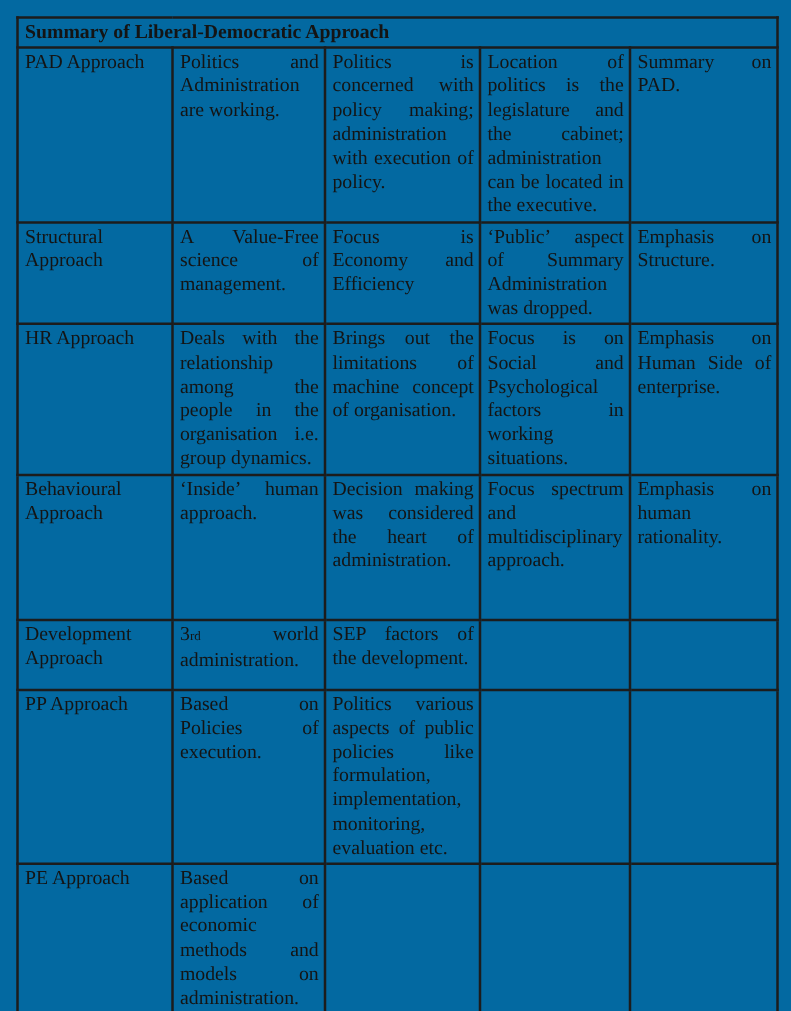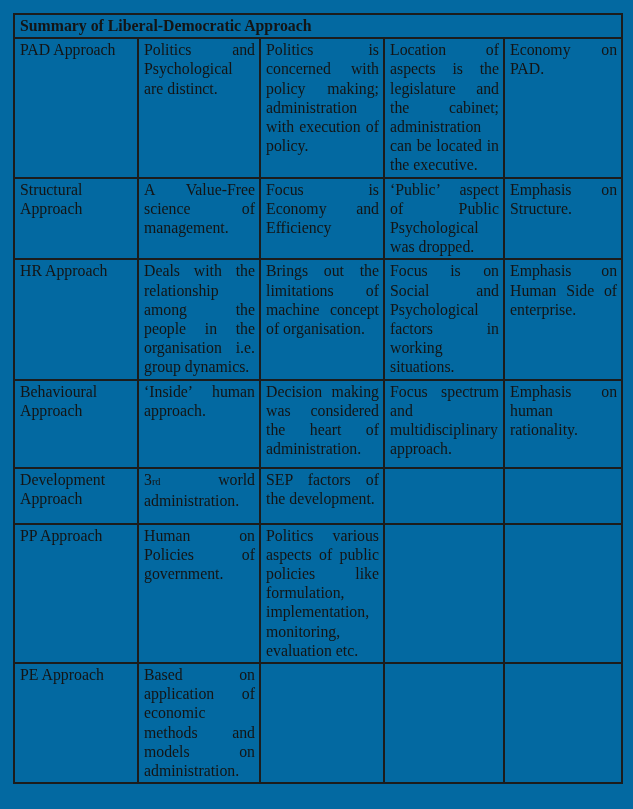--- a/index.html
+++ b/index.html
@@ -47,21 +47,21 @@
     text-align: left;
   }
   .ord {
     font-size: 0.66em;
     font-family: Liberation Serif, serif;
   }
   tr.h-title { height: 21px; }
   tr.h-r1 { height: 134px; }
   tr.h-r2 { height: 79px; }
   tr.h-r3 { height: 95px; }
-  tr.h-r4 { height: 88px; margin-top: 18px; }
+  tr.h-r4 { height: 116px; margin-top: 18px; }
   tr.h-r5 { height: 56px; }
   tr.h-r6 { height: 130px; }
   tr.h-r7 { height: 113px; }
 </style>
 </head>
 <body>
 
 <div class="sheet">
   <table class="summary">
     <colgroup>
@@ -72,31 +72,31 @@
       <col style="width:118px">
     </colgroup>
 
     <tbody>
         <tr class="h-title">
       <td class="title-cell" colspan="5">Summary of Liberal-Democratic Approach</td>
     </tr>
 
     <tr class="h-r1">
       <td class="rowhead">PAD Approach</td>
-      <td>Politics and Psychological are distinct.</td>
+      <td>Politics and Administration are working.</td>
       <td>Politics is concerned with policy making; administration with execution of policy.</td>
-      <td>Location of aspects is the legislature and the cabinet; administration can be located in the executive.</td>
-      <td>Economy on PAD.</td>
+      <td>Location of politics is the legislature and the cabinet; administration can be located in the executive.</td>
+      <td>Summary on PAD.</td>
     </tr>
 
     <tr class="h-r2">
       <td class="rowhead">Structural Approach</td>
       <td>A Value-Free science of management.</td>
       <td>Focus is Economy and Efficiency</td>
-      <td>‘Public’ aspect of Public Psychological was dropped.</td>
+      <td>‘Public’ aspect of Summary Administration was dropped.</td>
       <td>Emphasis on Structure.</td>
     </tr>
 
     <tr class="h-r3">
       <td class="rowhead">HR Approach</td>
       <td>Deals with the relationship among the people in the organisation i.e. group dynamics.</td>
       <td>Brings out the limitations of machine concept of organisation.</td>
       <td>Focus is on Social and Psychological factors in working situations.</td>
       <td>Emphasis on Human Side of enterprise.</td>
     </tr>
@@ -112,21 +112,21 @@
     <tr class="h-r5">
       <td class="rowhead">Development Approach</td>
       <td><span>3</span><span class="ord">rd</span><span> world administration.</span></td>
       <td>SEP factors of the development.</td>
       <td></td>
       <td></td>
     </tr>
 
     <tr class="h-r6">
       <td class="rowhead">PP Approach</td>
-      <td>Human on Policies of government.</td>
+      <td>Based on Policies of execution.</td>
       <td>Politics various aspects of public policies like formulation, implementation, monitoring, evaluation etc.</td>
       <td></td>
       <td></td>
     </tr>
 
     <tr class="h-r7">
       <td class="rowhead">PE Approach</td>
       <td>Based on application of economic methods and models on administration.</td>
       <td></td>
       <td></td>

